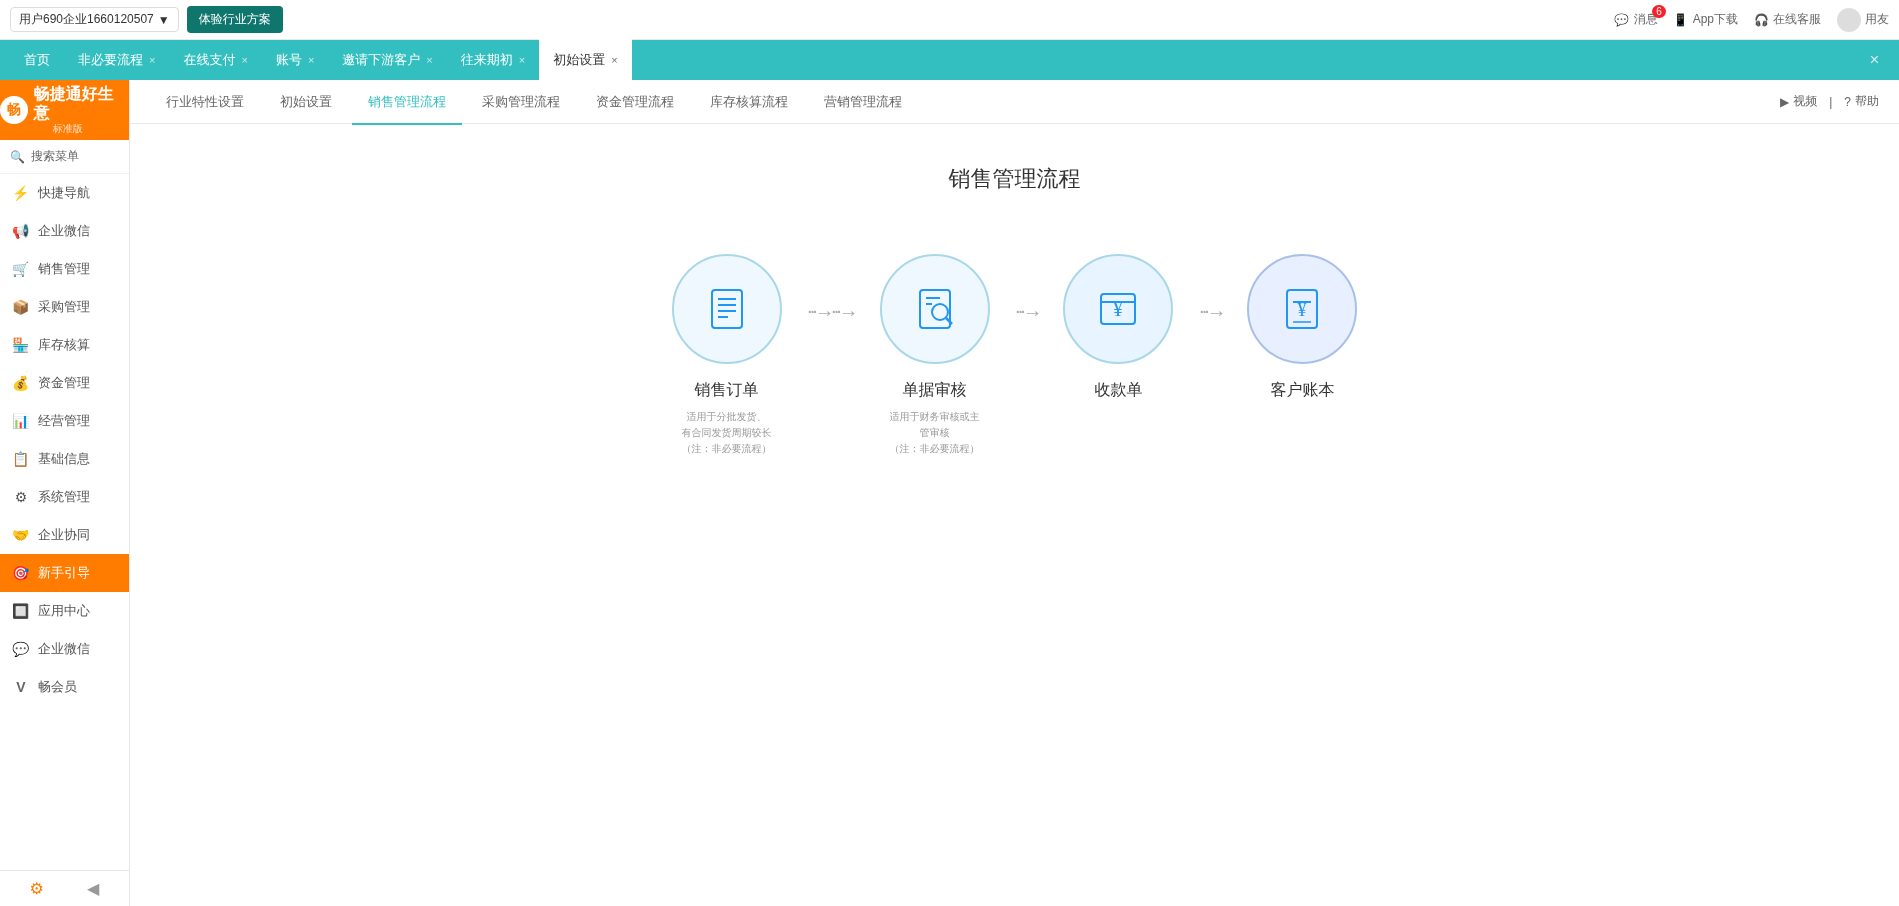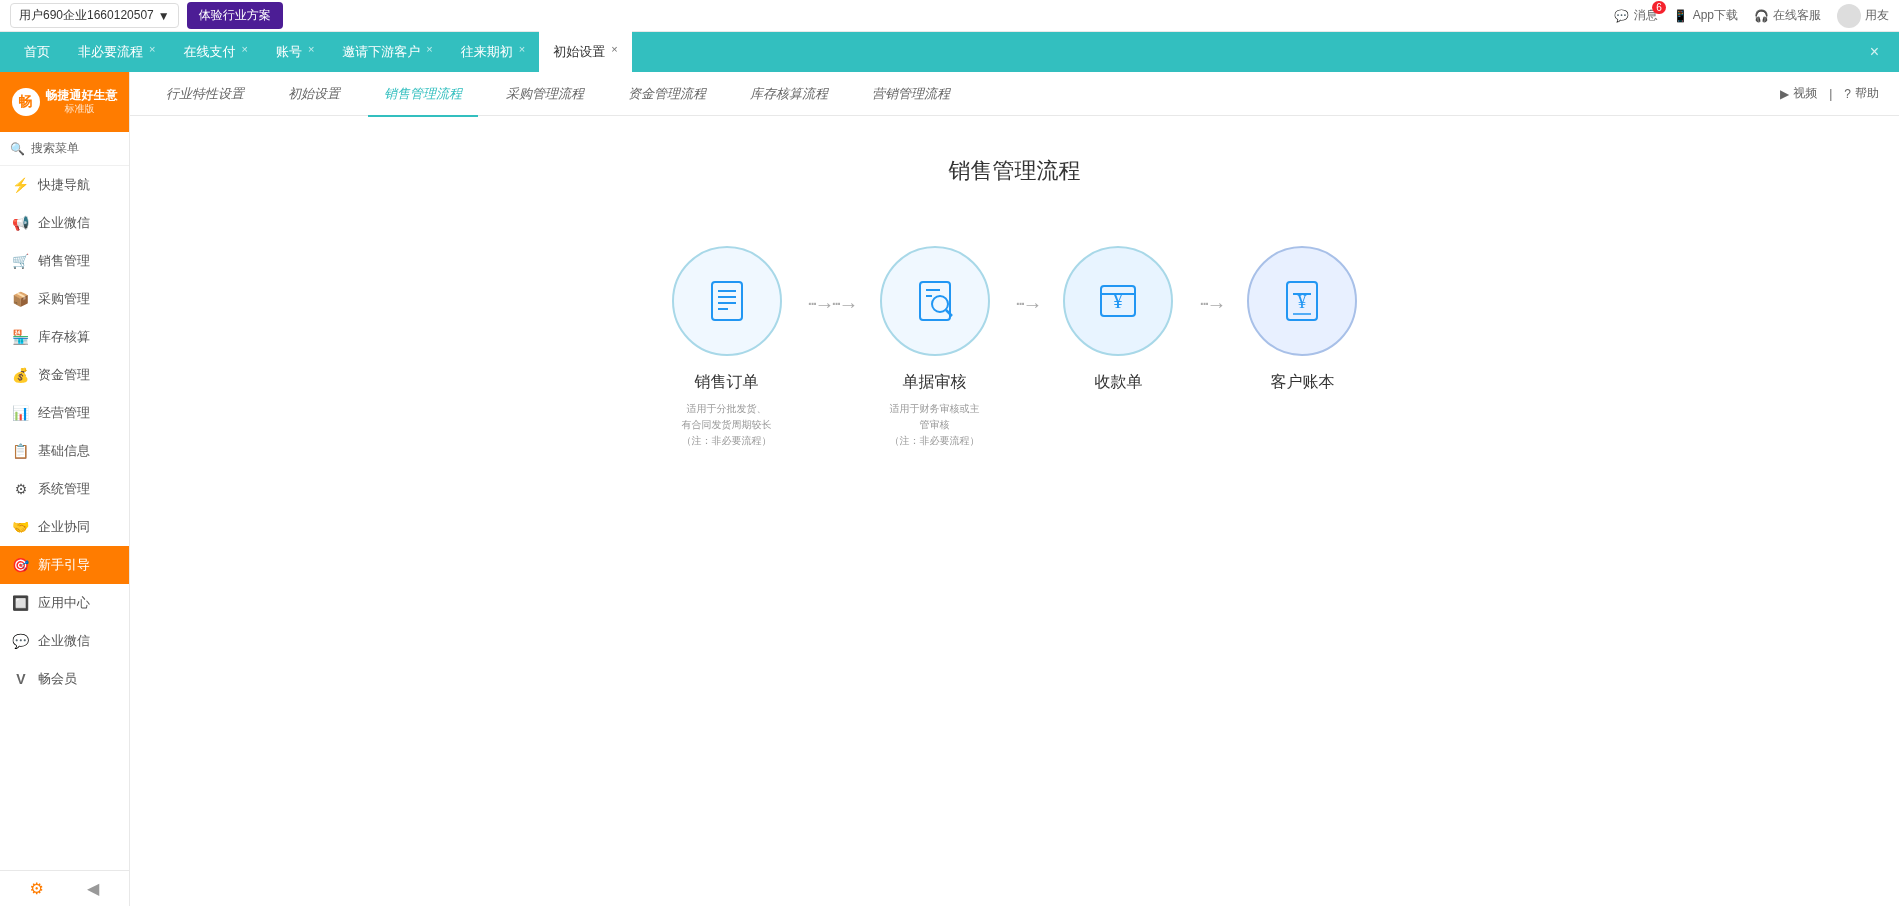--- a/index.html
+++ b/index.html
@@ -1,52 +1,52 @@
 <!DOCTYPE html>
 <html><head>
   <meta charset="utf-8">
   <style>
     * { box-sizing: border-box; margin: 0; padding: 0; }
     body { font-family: 'Microsoft YaHei', Arial, sans-serif; font-size: 13px; background: #f5f5f5; color: #333; height: 906px; overflow: hidden; display: flex; flex-direction: column; }
 
     
-    .top-bar { height: 32px; background: #fff; display: flex; align-items: center; justify-content: space-between; padding: 0 10px; border-bottom: 1px solid #e8e8e8; flex-shrink: 0; }
+    .top-bar { height: 40px; background: #fff; display: flex; align-items: center; justify-content: space-between; padding: 0 10px; border-bottom: 1px solid #e8e8e8; flex-shrink: 0; }
     .top-bar-left { display: flex; align-items: center; gap: 8px; }
     .user-selector { display: flex; align-items: center; gap: 4px; border: 1px solid #ddd; border-radius: 4px; padding: 3px 8px; cursor: pointer; font-size: 12px; color: #333; }
-    .trial-btn { background: #4c1d95; color: #fff; border: none; border-radius: 4px; padding: 5px 12px; font-size: 12px; cursor: pointer; }
+    .trial-btn { background: #0f766e; color: #fff; border: none; border-radius: 4px; padding: 5px 12px; font-size: 12px; cursor: pointer; }
     .top-bar-right { display: flex; align-items: center; gap: 16px; font-size: 12px; color: #666; }
     .top-bar-right-item { display: flex; align-items: center; gap: 4px; cursor: pointer; position: relative; }
     .badge { background: #f5222d; color: #fff; border-radius: 8px; font-size: 10px; padding: 1px 4px; position: absolute; top: -6px; right: -8px; }
 
     
     .nav-tabs { height: 40px; background: #33bfbf; display: flex; align-items: center; padding: 0 10px; flex-shrink: 0; }
-    .nav-tab { height: 48px; display: flex; align-items: flex-start; padding: 15px 14px; font-size: 13px; color: #fff; cursor: pointer; position: relative; white-space: nowrap; }
+    .nav-tab { height: 48px; display: flex; align-items: center; padding: 15px 14px; font-size: 13px; color: #fff; cursor: pointer; position: relative; white-space: nowrap; }
     .nav-tab.active { background: #fff; color: #333; }
     .nav-tab .close-x { margin-left: 6px; font-size: 11px; opacity: 0.7; }
 
     
     .main-layout { display: flex; flex: 1; overflow: hidden; }
 
     
     .sidebar { width: 130px; background: #fff; border-right: 1px solid #e8e8e8; display: flex; flex-direction: column; flex-shrink: 0; }
     .sidebar-logo { height: 60px; background: #ff7c00; display: flex; align-items: center; justify-content: center; flex-direction: column; gap: 2px; }
-    .sidebar-logo-text { color: #fff; font-size: 12px; font-weight: bold; line-height: 1.2; }
+    .sidebar-logo-text { color: #fff; font-size: 16px; font-weight: bold; line-height: 1.2; }
     .sidebar-logo-sub { color: rgba(255,255,255,0.8); font-size: 10px; margin-left: 19px; }
     .sidebar-search { display: flex; align-items: center; padding: 8px 10px; gap: 6px; color: #666; cursor: pointer; border-bottom: 1px solid #f0f0f0; font-size: 12px; }
     .sidebar-item { display: flex; align-items: center; padding: 10px 12px; gap: 8px; cursor: pointer; color: #555; font-size: 13px; }
     .sidebar-item.active { background: #ff7c00; color: #fff; }
     .sidebar-item-icon { font-size: 14px; width: 18px; text-align: center; }
     .sidebar-bottom { margin-top: auto; border-top: 1px solid #e8e8e8; display: flex; align-items: center; justify-content: space-around; padding: 8px; }
 
     
     .content-area { flex: 1; display: flex; flex-direction: column; overflow: hidden; background: #fff; }
 
     
     .sub-tabs { display: flex; align-items: center; padding: 0 20px; border-bottom: 1px solid #e8e8e8; height: 44px; flex-shrink: 0; background: #fff; justify-content: space-between; }
-    .sub-tabs-left { display: flex; align-items: center; gap: 12px; font-style: italic; }
+    .sub-tabs-left { display: flex; align-items: center; gap: 4px; }
     .sub-tab { padding: 0 16px; height: 44px; display: flex; align-items: center; font-size: 13px; color: #666; cursor: pointer; border-bottom: 2px solid transparent; position: relative; top: 1px; }
     .sub-tab.active { color: #33bfbf; border-bottom: 2px solid #33bfbf; }
     .sub-tabs-right { display: flex; align-items: center; gap: 12px; font-size: 12px; color: #666; }
     .sub-tabs-right-item { display: flex; align-items: center; gap: 4px; cursor: pointer; }
 
     
     .flow-content { flex: 1; padding: 40px 20px; overflow: auto; }
     .flow-title { text-align: center; font-size: 22px; color: #333; margin-bottom: 60px; font-weight: normal; }
 
     .flow-diagram { display: flex; align-items: flex-start; justify-content: center; gap: 0; }

